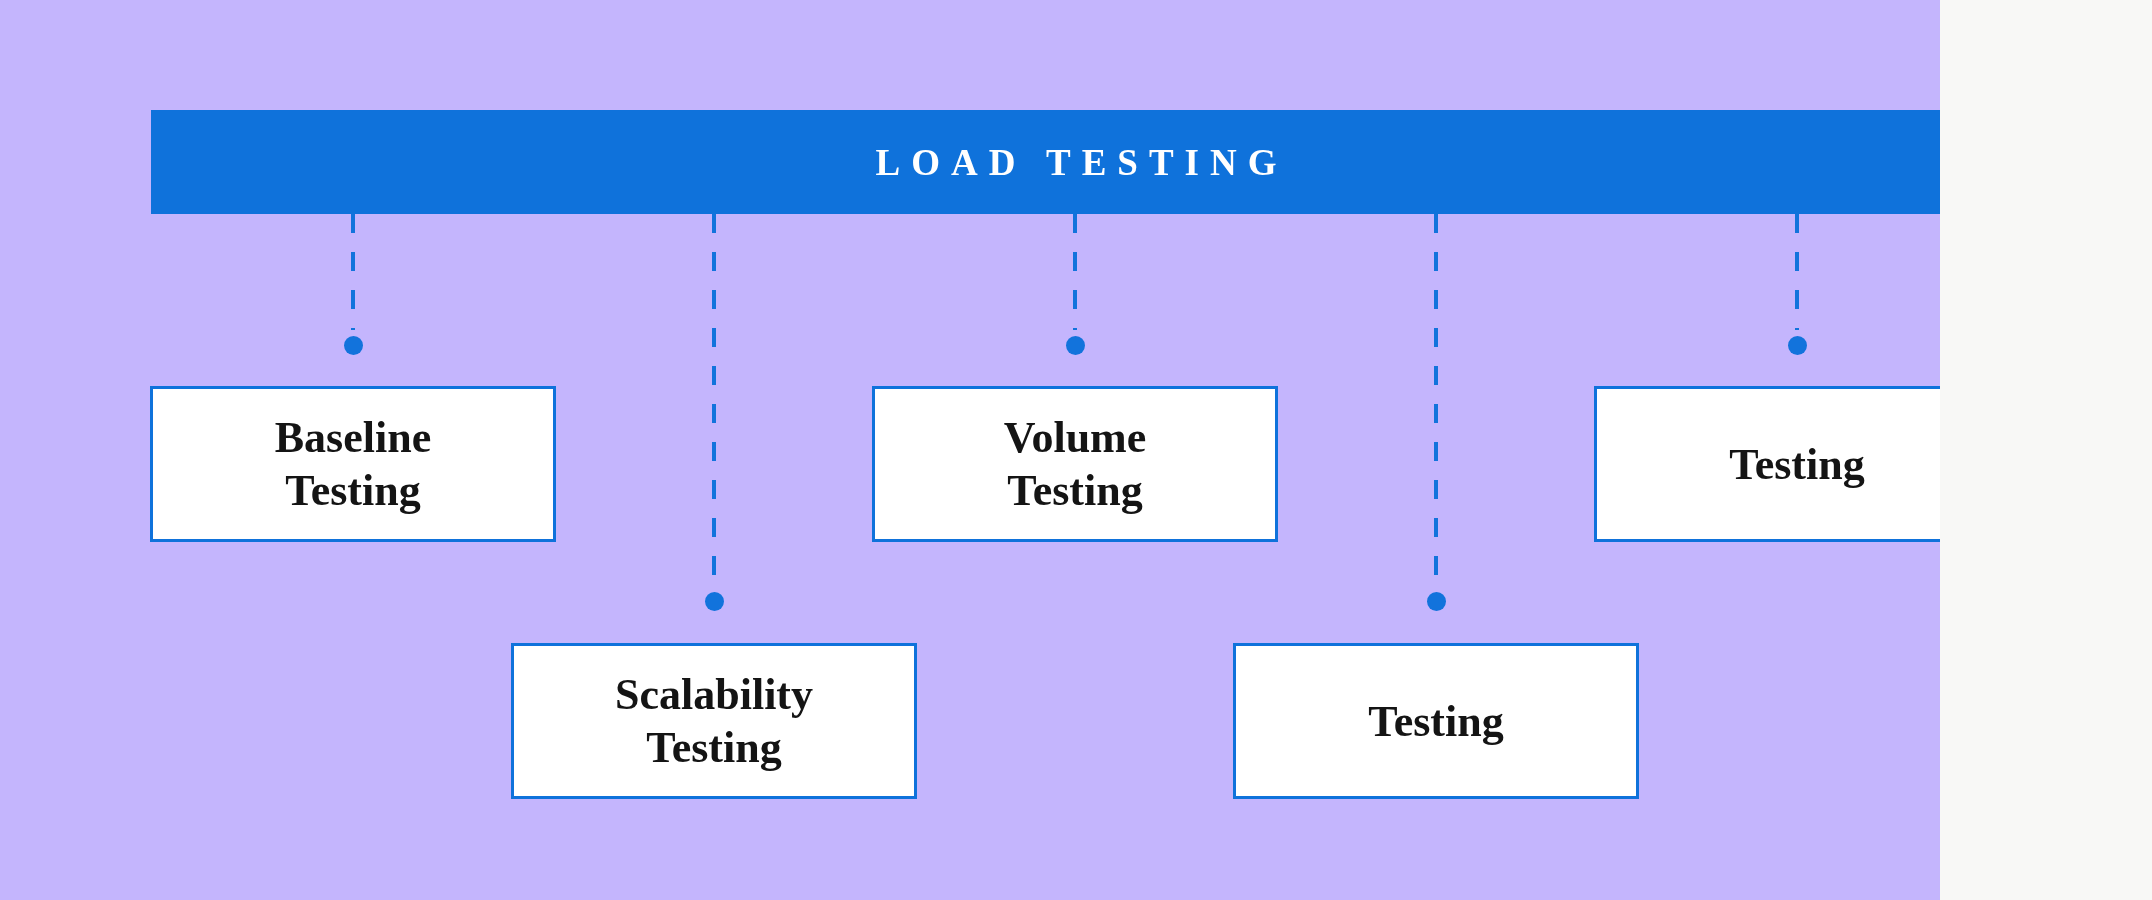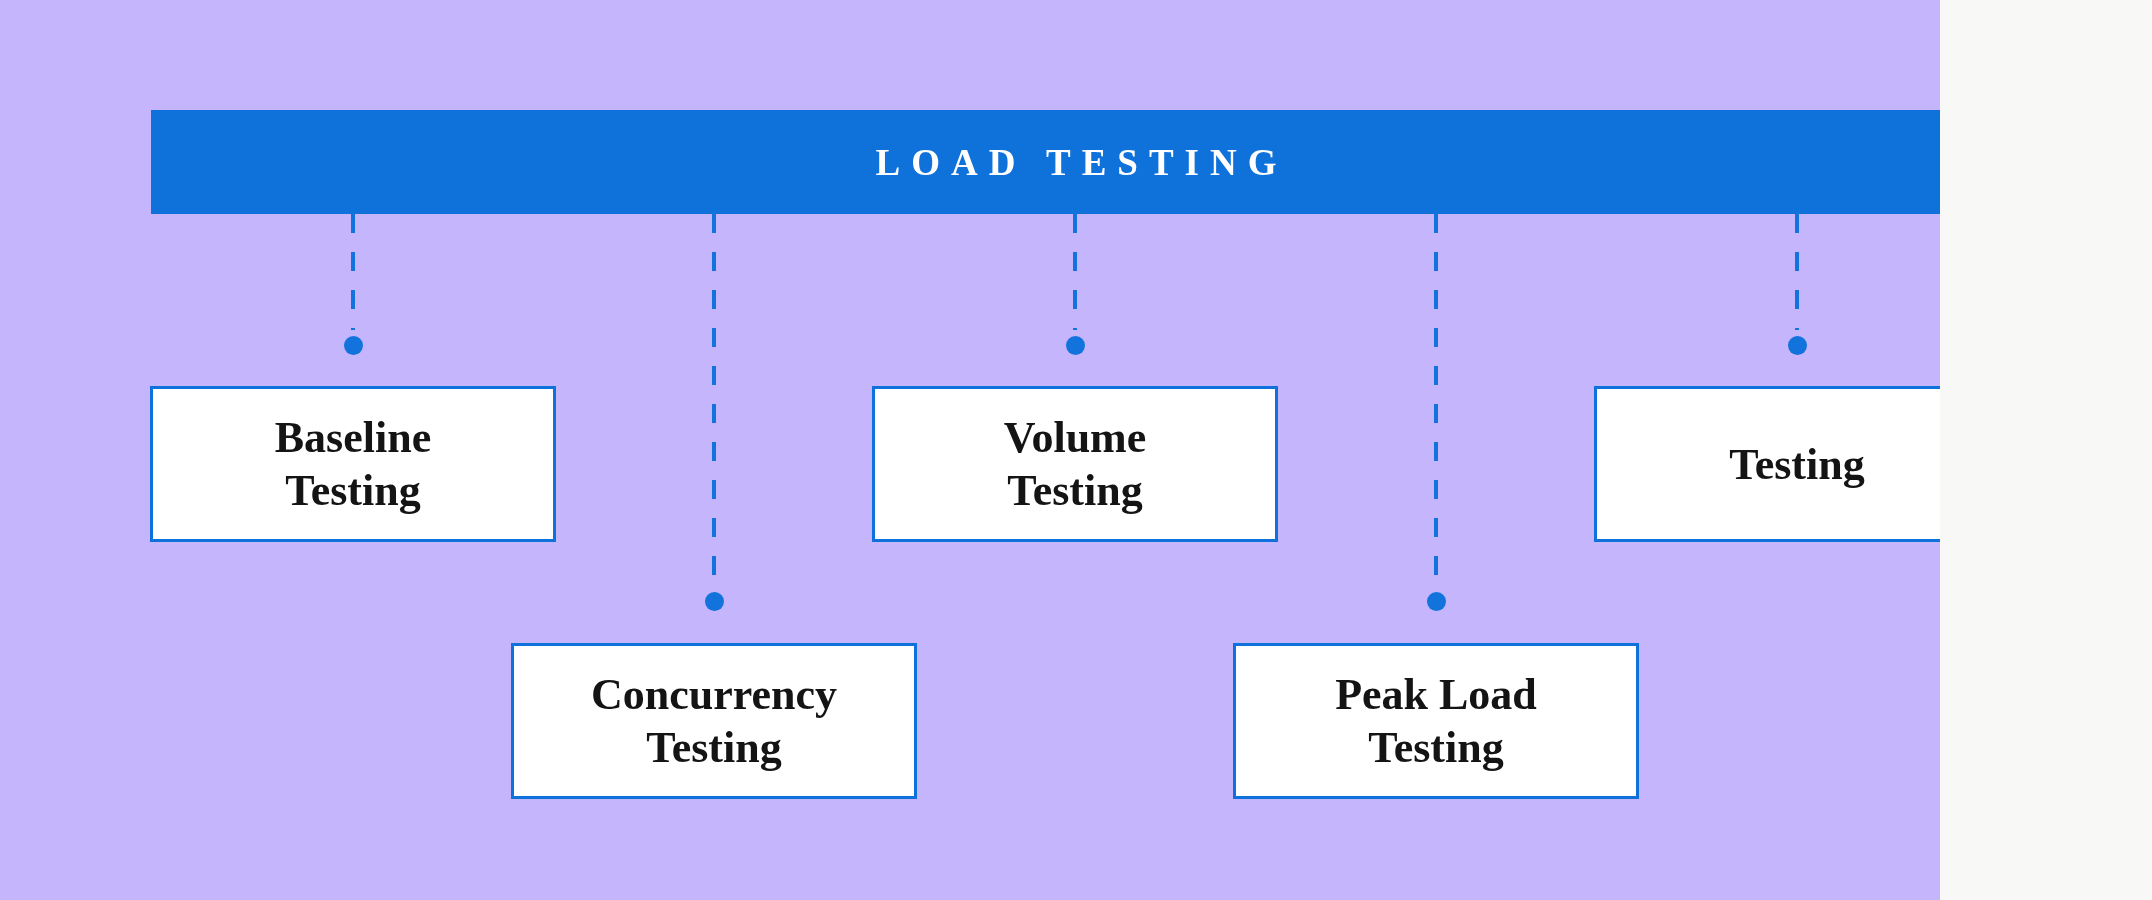--- a/index.html
+++ b/index.html
@@ -116,31 +116,30 @@
   <div class="dot top-row c3"></div>
   <div class="dot bottom-row c4"></div>
   <div class="dot top-row c5"></div>
 
   <div class="node-box top-row c1">
     <span class="line">Baseline</span>
     <span class="line">Testing</span>
   </div>
 
   <div class="node-box bottom-row c2">
-    <span class="line">Concurrency</span>
+    <span class="line">Scalability</span>
     <span class="line">Testing</span>
   </div>
 
   <div class="node-box top-row c3">
     <span class="line">Volume</span>
     <span class="line">Testing</span>
   </div>
 
   <div class="node-box bottom-row c4">
-    <span class="line">Peak Load</span>
     <span class="line">Testing</span>
   </div>
 
   <div class="node-box top-row c5">
     <span class="line">Testing</span>
   </div>
 
 </div>
 
 </body></html>

